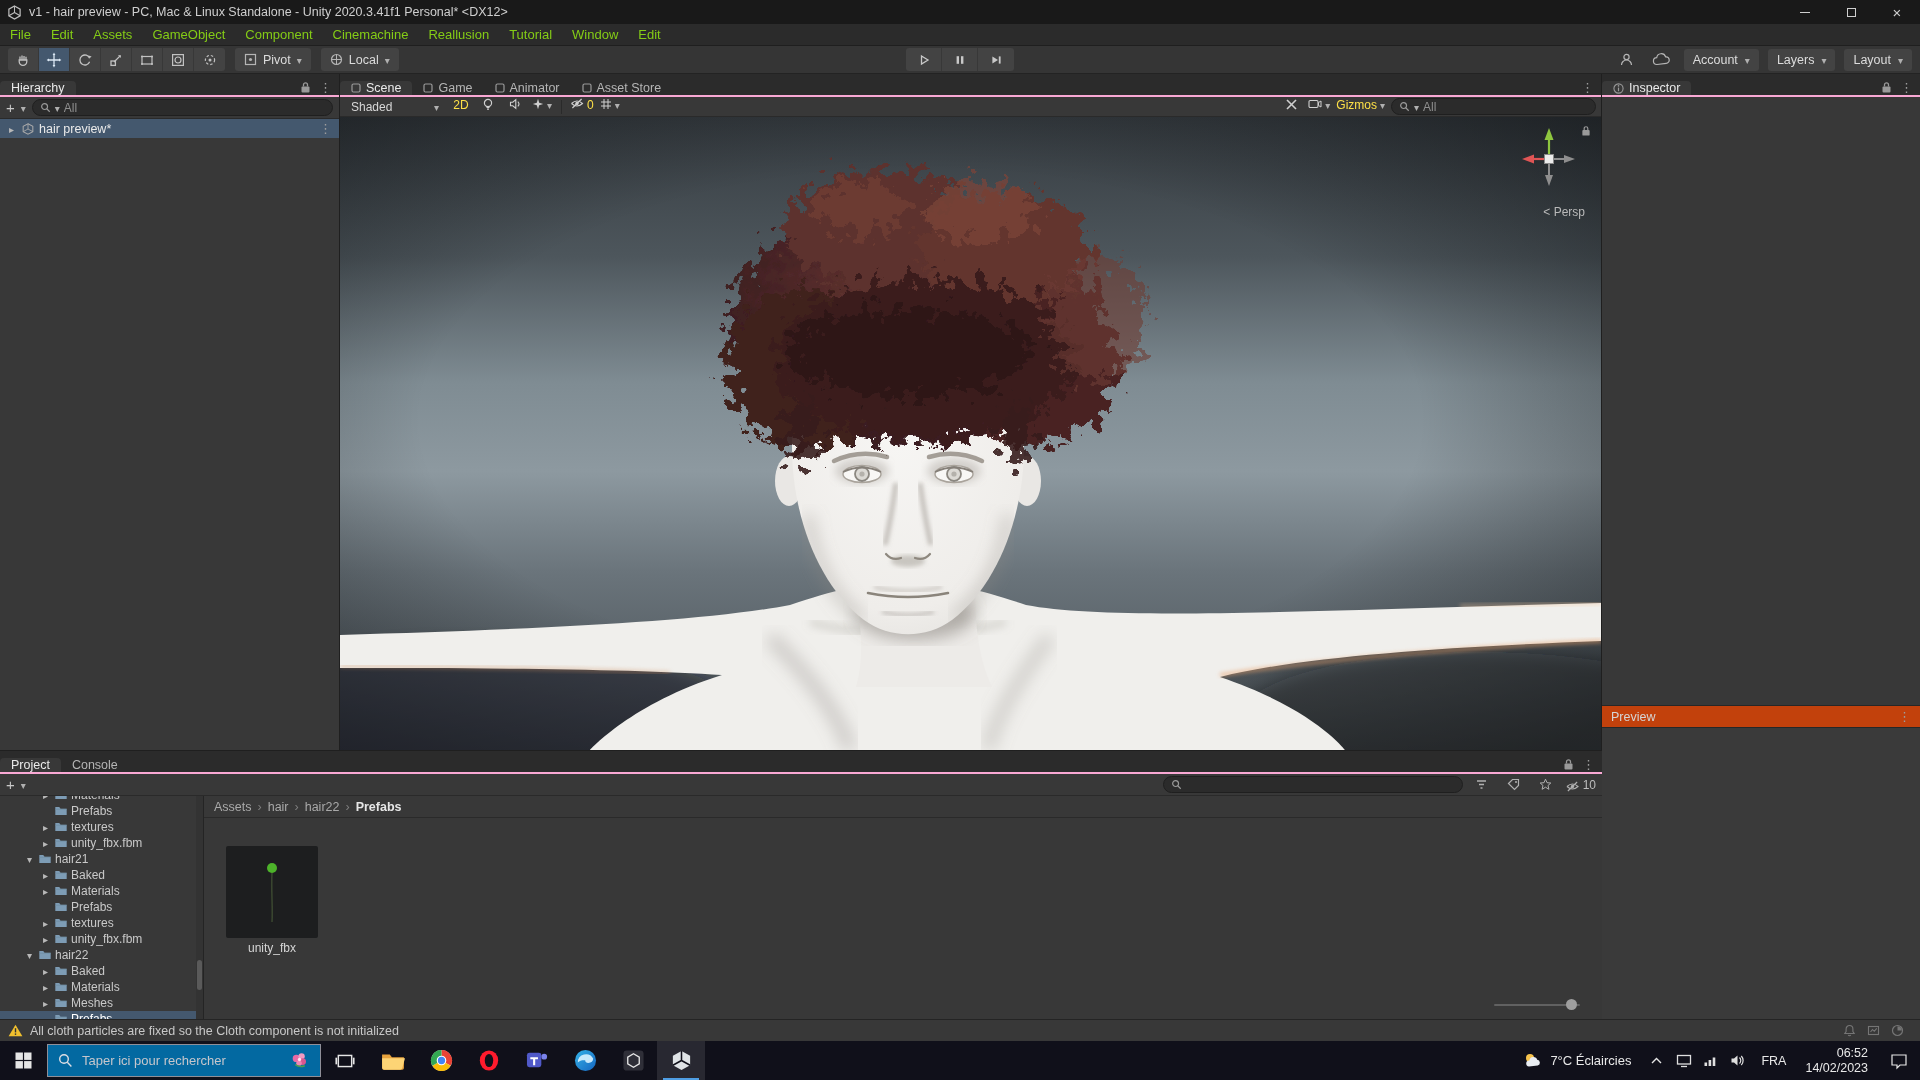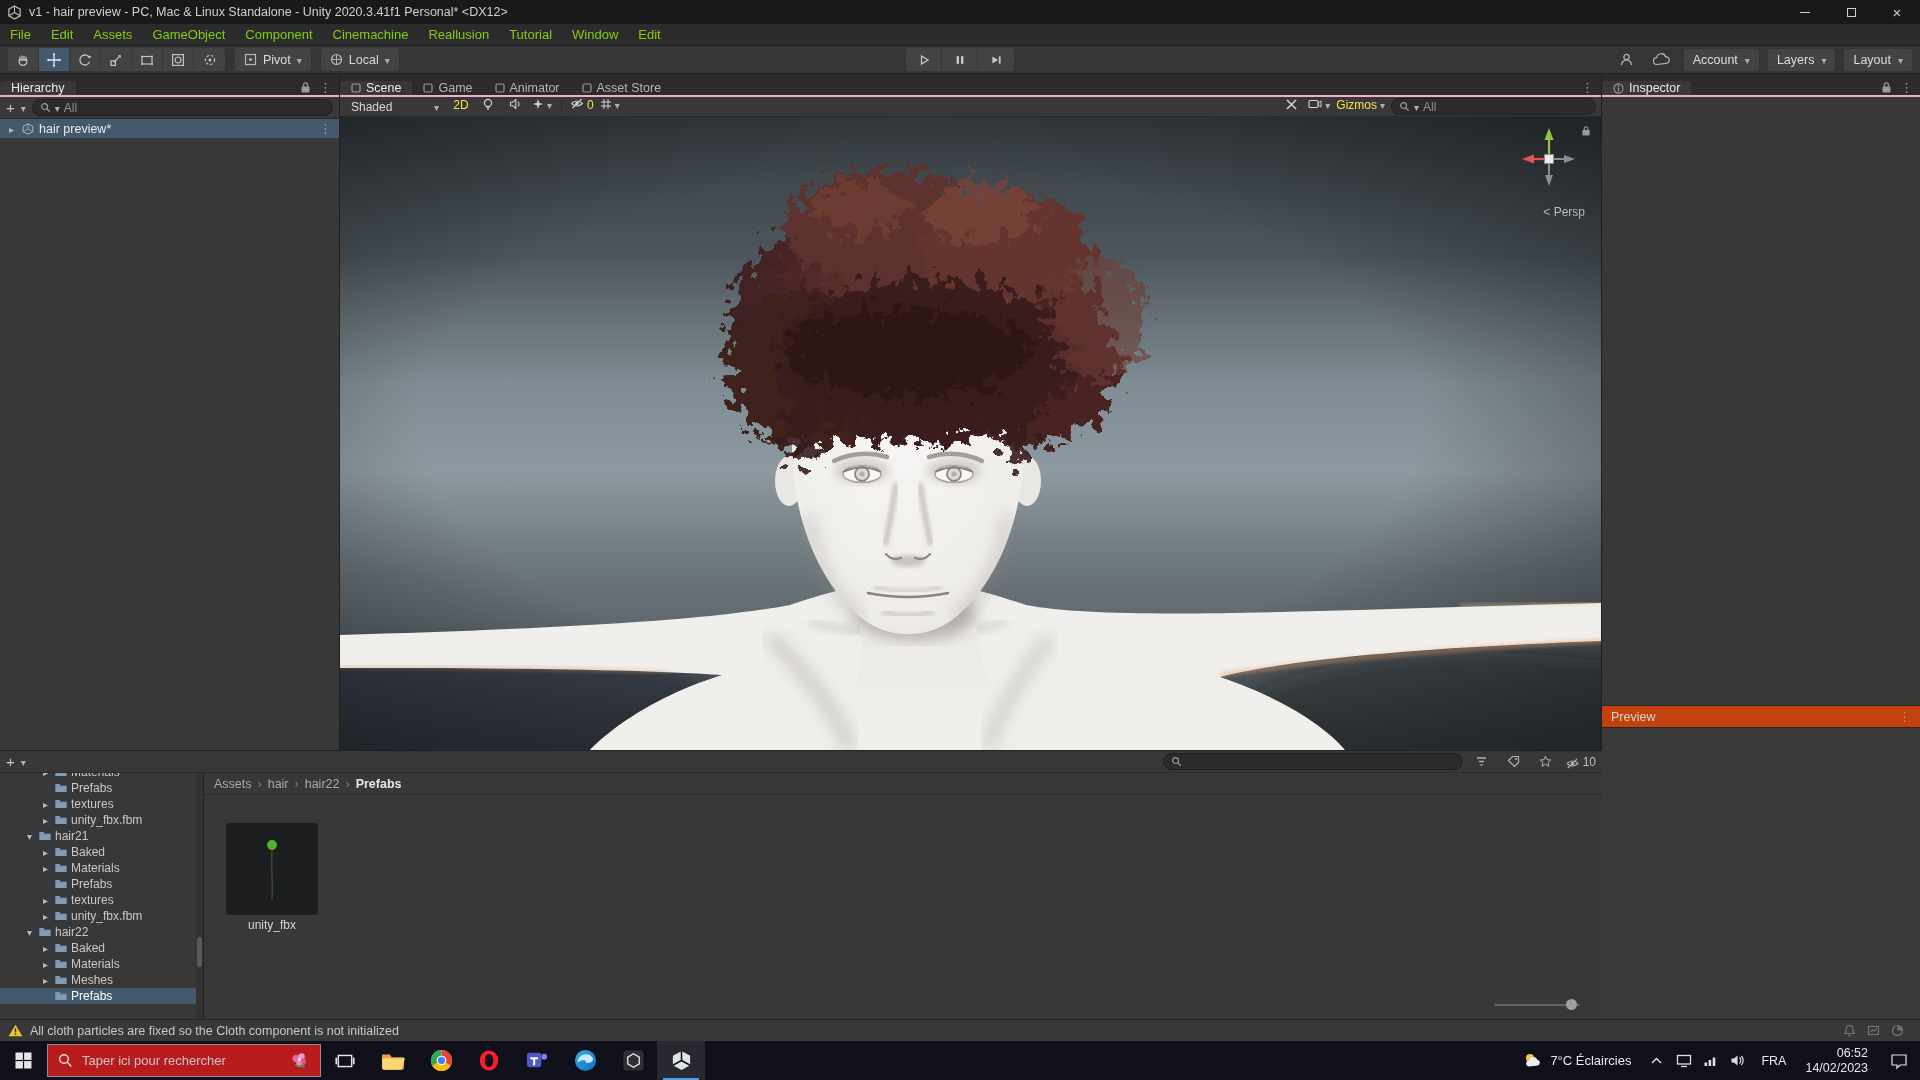--- a/index.html
+++ b/index.html
@@ -120,21 +120,21 @@
   .statusbar{position:absolute;left:0;top:1019px;width:1920px;height:22px;background:#383838;
     border-top:1px solid #242424;display:flex;align-items:center;gap:7px;padding:0 8px}
   .status-text{font-size:12.5px;color:#c8c8c8}
   .status-icons{margin-left:auto;display:flex;align-items:center;gap:11px;padding-right:8px;opacity:.75}
 
   
   .taskbar{position:absolute;left:0;top:1041px;width:1920px;height:39px;background:#10101a;
     display:flex;align-items:stretch;color:#e8e8e8}
   .tb-cell{display:flex;align-items:center;justify-content:center}
   .tb-start{width:47px}
-  .tb-search{width:274px;margin:3px 0;background:#b91c1c;border:1px solid #8f8f98;display:flex;
+  .tb-search{width:274px;margin:3px 0;background:#0369a1;border:1px solid #8f8f98;display:flex;
     align-items:center;gap:9px;padding:0 10px}
   .tb-search-text{flex:1;font-size:13px;color:#c6c6cc;white-space:nowrap;overflow:hidden}
   .tb-app{width:48px;position:relative}
   .tb-app.active-app{background:rgba(255,255,255,.10)}
   .tb-app.active-app::after{content:"";position:absolute;left:6px;right:6px;bottom:0;height:2px;background:var(--accent,#4f9ee3)}
   .tb-spacer{flex:1}
   .tb-weather{display:flex;align-items:center;gap:7px;padding:0 12px;font-size:13px}
   .tb-tray{display:flex;align-items:center;gap:11px;padding:0 7px}
   .tb-lang{padding:8px 9px;font-size:12.5px}
   .tb-clock{display:flex;flex-direction:column;align-items:flex-end;justify-content:center;
@@ -599,20 +599,39 @@
     <div class="inspector-body">
       <div class="preview-header">
         <span>Preview</span>
         <span class="kebab" style="margin-left:auto"></span>
       </div>
       <div class="preview-body"></div>
     </div>
   </div>
 
   <div class="project-panel">
+    <div class="panel-tabbar">
+      <div style="display:flex">
+
+          <div class="ptab active">
+            <span>Project</span>
+          </div>
+
+          <div class="ptab">
+            <span>Console</span>
+          </div>
+        </div>
+      <div class="tab-tools">
+        <svg width="11" height="13" viewBox="0 0 11 13">
+            <rect x="1.5" y="5.5" width="8" height="6" rx="1" fill="#9a9a9a"></rect>
+            <path d="M3.5 5.5 V3.8 a2 2 0 0 1 4 0 V5.5" fill="none" stroke="#9a9a9a" stroke-width="1.3"></path>
+          </svg>
+        <span class="kebab"></span>
+      </div>
+    </div>
 
     <div class="mini-toolbar">
       <span class="plus-glyph"></span>
       <span class="caret"></span>
       <div style="flex:1"></div>
       <div class="searchbox" style="width:300px">
         <svg width="11" height="11" viewBox="0 0 12 12">
             <circle cx="5" cy="5" r="3.2" fill="none" stroke="#999" stroke-width="1.3"></circle>
             <line x1="7.6" y1="7.6" x2="10.6" y2="10.6" stroke="#999" stroke-width="1.3"></line>
           </svg>

